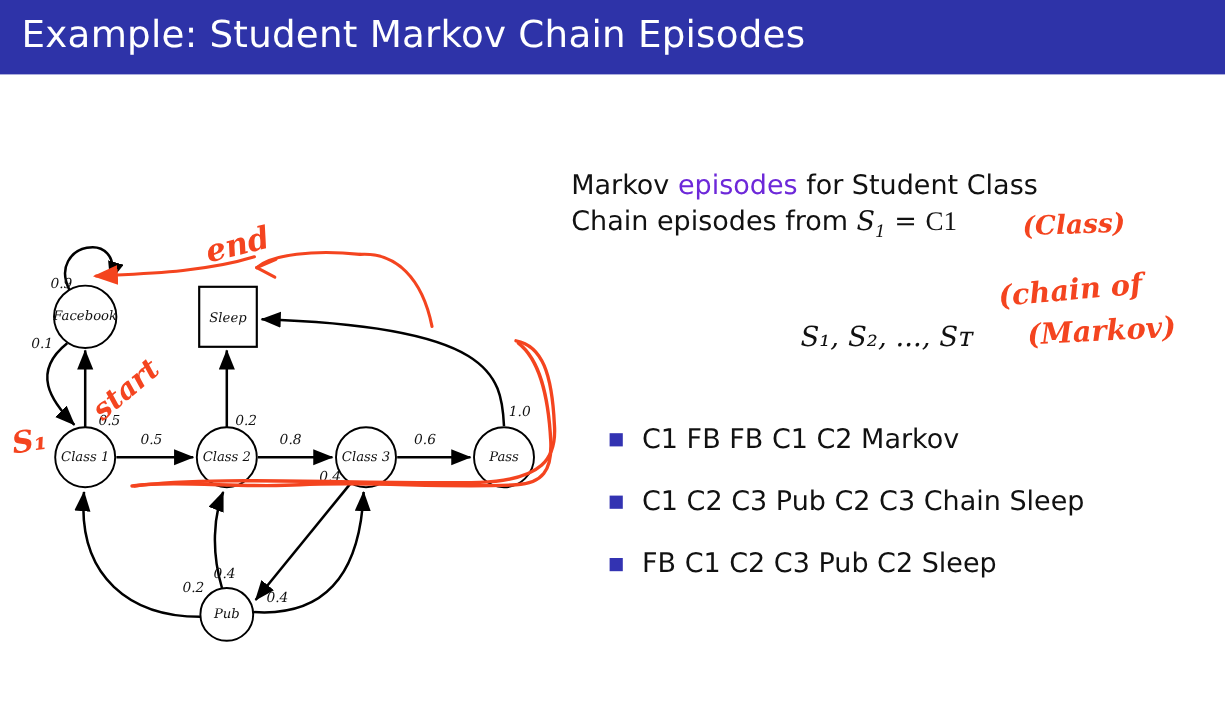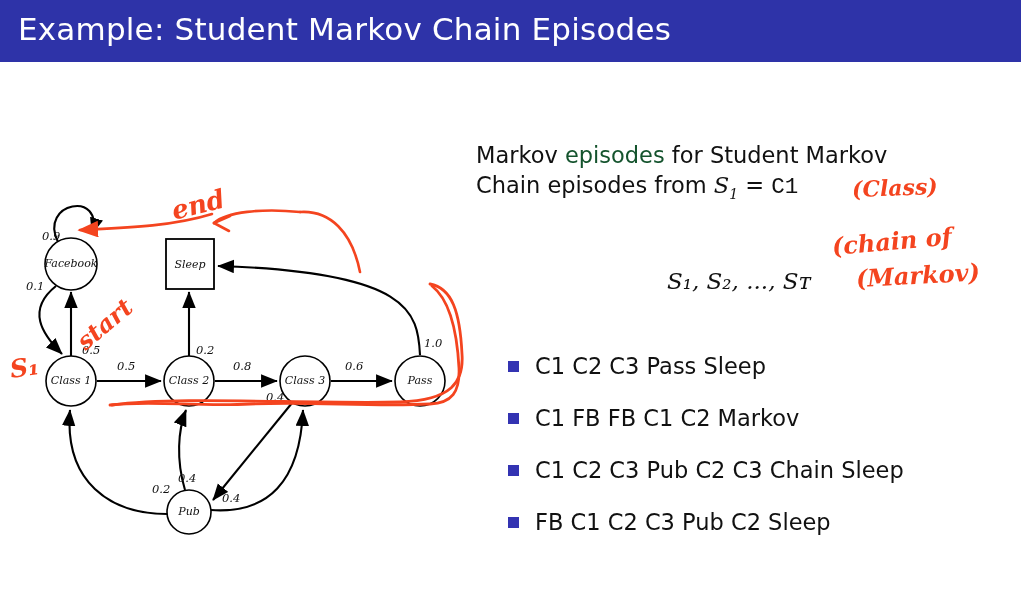--- a/index.html
+++ b/index.html
@@ -21,23 +21,23 @@
     color:#ffffff;font-size:31px;letter-spacing:.2px;
     font-family:"DejaVu Sans","Liberation Sans",sans-serif;
     white-space:pre;
   }
 
   
   #prose{
     position:absolute;left:476px;top:140px;width:520px;
     font-size:22.5px;line-height:30px;color:#111;
   }
-  .redword{color:#14532d;}
+  .redword{color:#6d28d9;}
   .mathi{font-family:"DejaVu Serif","Liberation Serif",serif;font-style:italic;}
-  .mathu{font-family:Liberation Mono, monospace;}
+  .mathu{font-family:Liberation Serif, serif;}
   sub{font-size:.62em;}
 
   #formula{
     position:absolute;left:667px;top:228px;
     font-size:23px;color:#111;
     font-family:"DejaVu Serif","Liberation Serif",serif;font-style:italic;
     white-space:pre;
     margin-top:40px;
   }
 
@@ -177,36 +177,32 @@
       <path d="M214,161 L229,169"></path>
       <path d="M300,150 C330,148 352,170 360,210"></path>
     </g>
   </svg>
 
   <div class="hand" style="left:172px;top:196px;font-size:26px;transform:rotate(-14deg);">end</div>
   <div class="hand" style="left:80px;top:330px;font-size:24px;transform:rotate(-40deg);">start</div>
   <div class="hand" style="left:10px;top:355px;font-size:25px;transform:rotate(-8deg);">S₁</div>
 
   <div id="prose">
-    <div><span>Markov </span><span class="redword">episodes</span><span> for Student Markov</span></div>
+    <div><span>Markov </span><span class="redword">episodes</span><span> for Student Class</span></div>
     <div><span>Chain episodes from </span><span class="mathi">S</span><sub class="mathi">1</sub><span> = </span><span class="mathu">C1</span></div>
   </div>
 
   <div class="hand" style="left:852px;top:176px;font-size:22px;transform:rotate(-2deg);">(Class)</div>
 
   <div id="formula">S₁, S₂, ..., Sᴛ</div>
 
   <div class="hand" style="left:832px;top:232px;font-size:24px;transform:rotate(-5deg);">(chain of</div>
   <div class="hand" style="left:856px;top:264px;font-size:24px;transform:rotate(-3deg);">(Markov)</div>
 
   <div id="episodes">
-    <div class="ep-row">
-      <div class="bullet"></div>
-      <div class="ep-text">C1 C2 C3 Pass Sleep</div>
-    </div>
     <div class="ep-row">
       <div class="bullet"></div>
       <div class="ep-text">C1 FB FB C1 C2 Markov</div>
     </div>
     <div class="ep-row">
       <div class="bullet"></div>
       <div class="ep-text">C1 C2 C3 Pub C2 C3 Chain Sleep</div>
     </div>
     <div class="ep-row">
       <div class="bullet"></div>

